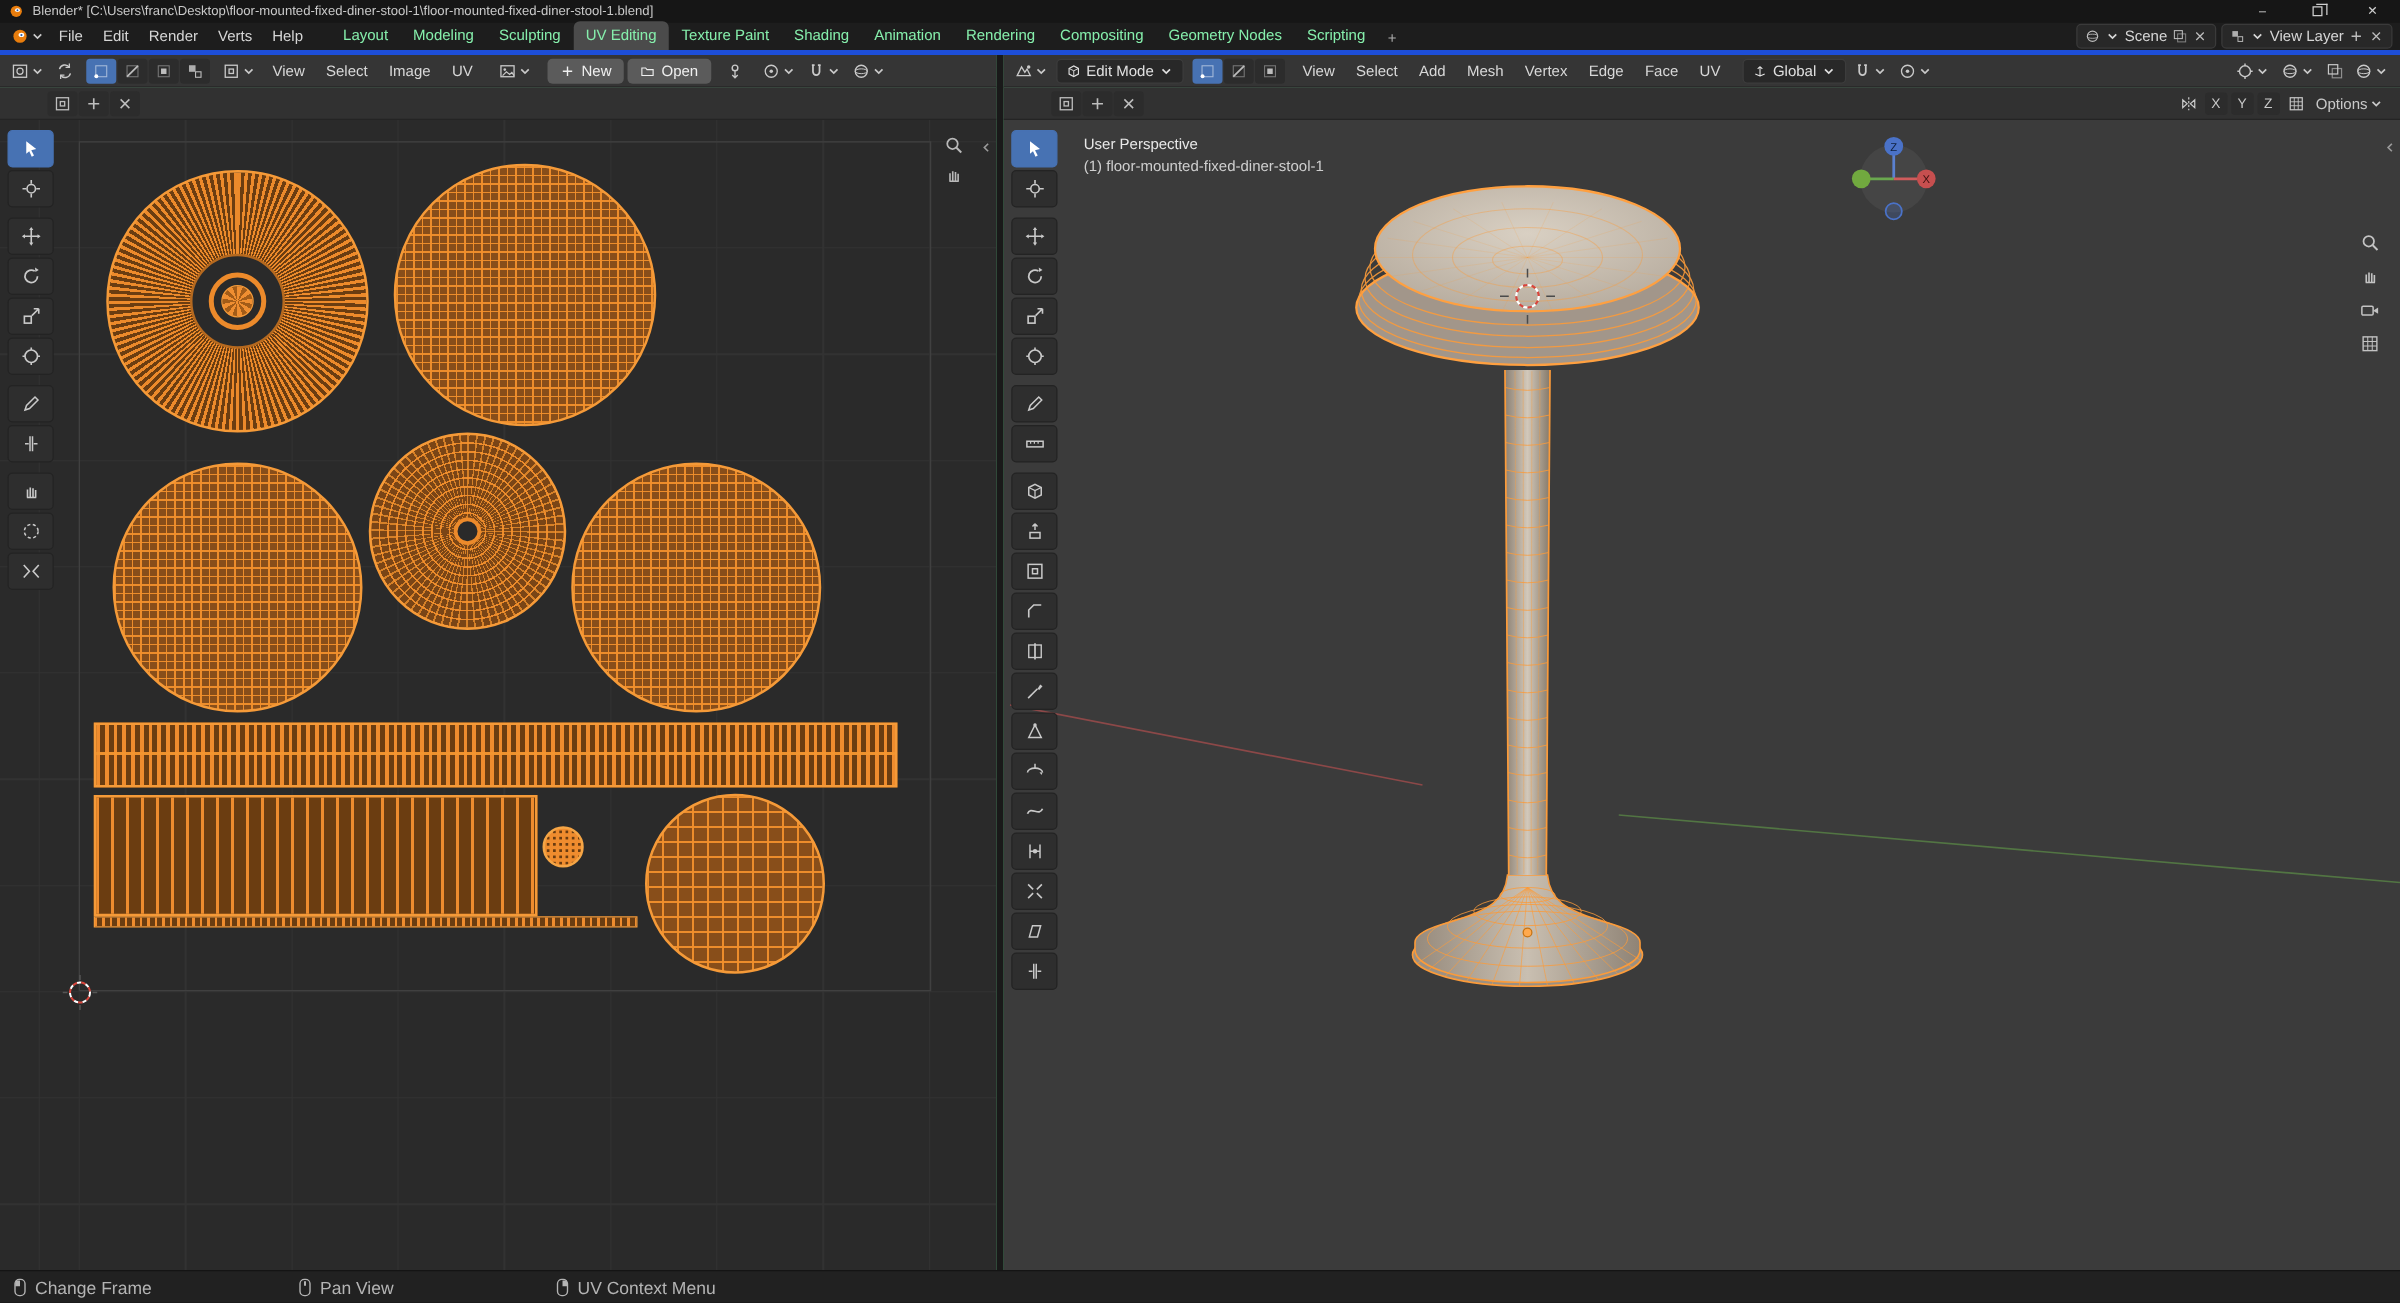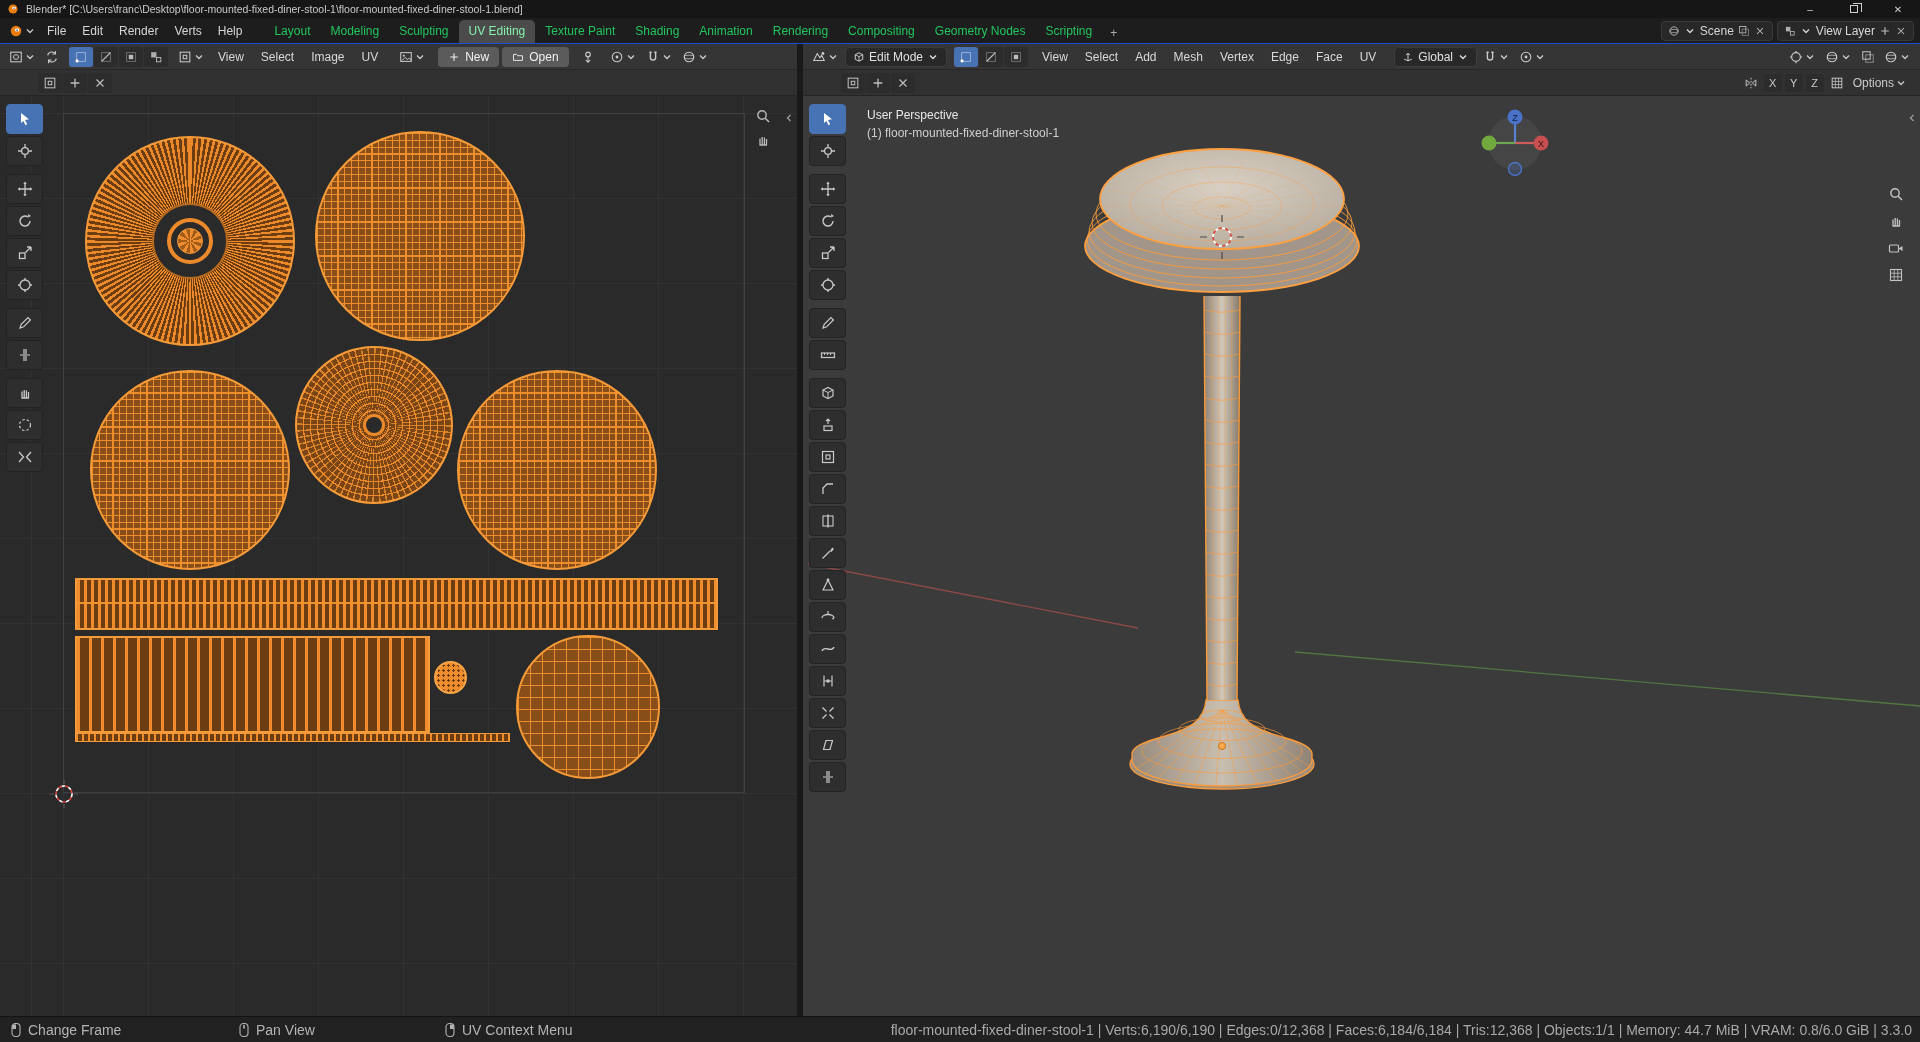--- a/index.html
+++ b/index.html
@@ -7,24 +7,24 @@
     font-family:"Liberation Sans","DejaVu Sans",sans-serif;font-size:12px;color:#d4d4d4}
   .ic12{width:12px;height:12px}.ic14{width:14px;height:14px}.ic16{width:16px;height:16px}
   
   .titlebar{height:18px;background:#161616;display:flex;align-items:center;color:#c9c9c9;font-size:10.5px}
   .titlebar .blogo{width:14px;height:12px;margin:0 6px 0 6px}
   .win-controls{margin-left:auto;display:flex;height:100%}
   .win-btn{width:44px;display:flex;align-items:center;justify-content:center;color:#cfcfcf;font-size:10px}
   .restore-glyph{width:8px;height:8px;border:1px solid #cfcfcf;position:relative}
   .restore-glyph:before{content:"";position:absolute;left:2px;top:-3px;width:8px;height:8px;border:1px solid #cfcfcf;border-left:none;border-bottom:none}
   
-  .topbar{height:26px;background:#1d1d1d;border-bottom:1px solid #1d4ed8;display:flex;align-items:center;padding:0 6px}
+  .topbar{height:26px;background:#1d1d1d;border-bottom:4px solid #1d4ed8;display:flex;align-items:center;padding:0 6px}
   .mi{padding:3px 8px;border-radius:3px;color:#d6d6d6}
   .ws-tabs{display:flex;margin-left:14px;align-items:flex-end;height:100%}
-  .ws-tab{padding:4px 10px 5px;color:#22c55e;font-size:12px;border-radius:5px 5px 0 0}
+  .ws-tab{padding:4px 10px 5px;color:#86efac;font-size:12px;border-radius:5px 5px 0 0}
   .ws-tab.active{background:#4b4b4b;color:#86efac}
   .ws-add{padding:3px 8px;color:#ababab}
   .topbar-right{margin-left:auto;display:flex;align-items:flex-start;gap:4px}
   .widget{display:flex;align-items:center;gap:4px;background:#282828;border:1px solid #3a3a3a;border-radius:4px;padding:2px 6px;color:#d6d6d6}
   .widget .wic{width:12px;height:12px;color:#bdbdbd}
   
   .workarea{display:flex;height:972px}
   .editor{display:flex;flex-direction:column;background:#86efac;position:relative}
   .uv-ed{width:797px}
   .splitter{width:6px;background:#191919}
@@ -1004,14 +1004,13 @@
         <use href="#i-mouse-m"></use>
       </svg>
     <span>Pan View</span>
   </div>
   <div class="hint" style="left:444px">
     <svg class="msvg">
         <use href="#i-mouse-r"></use>
       </svg>
     <span>UV Context Menu</span>
   </div>
-  <div class="stats">floor-mounted-fixed-diner-stool-1 | Verts:6,190/6,190 | Edges:0/12,368 | Faces:6,184/6,184 | Tris:12,368 | Objects:1/1 | Memory: 44.7 MiB | VRAM: 0.8/6.0 GiB | 3.3.0</div>
 </div>
 
 </body></html>

